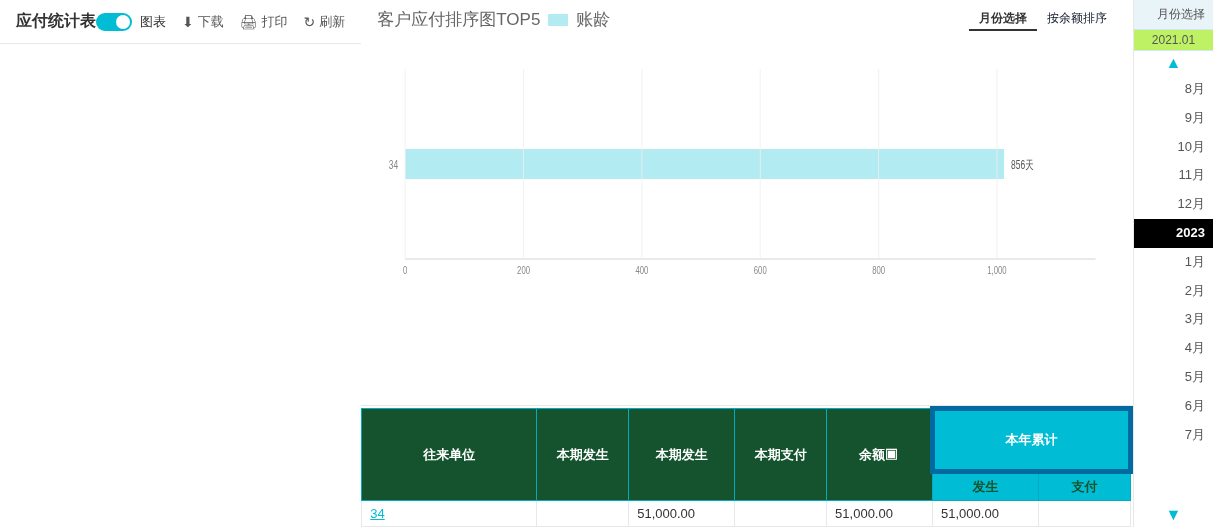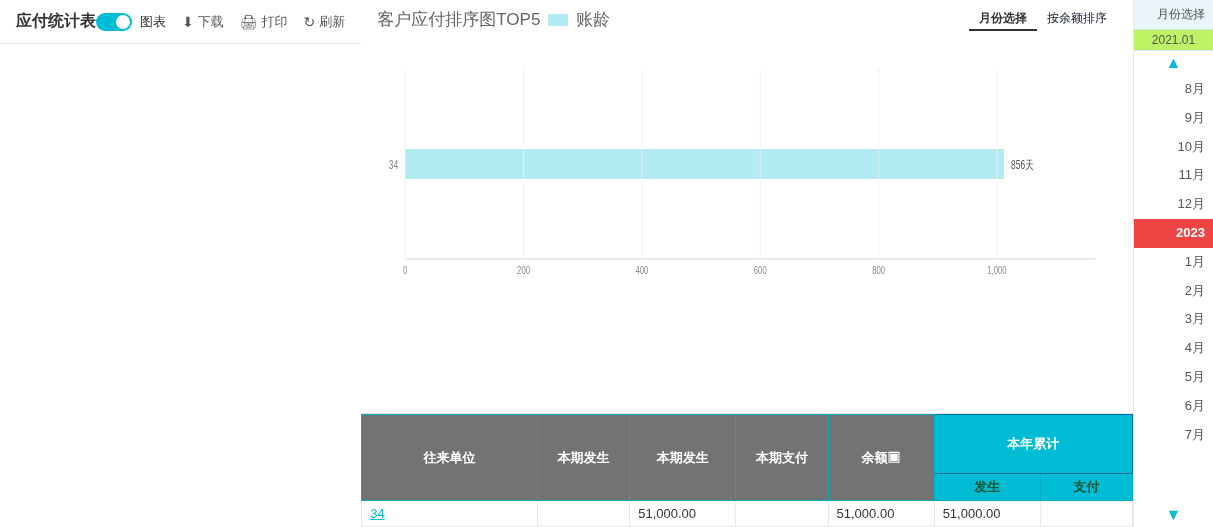--- a/index.html
+++ b/index.html
@@ -32,35 +32,35 @@
     .sort-btn.active { color: #333; border-bottom: 2px solid #333; font-weight: bold; }
 
     
     .chart-wrap { flex: 1; padding: 0 16px 8px 16px; position: relative; min-height: 280px; }
     .chart-svg { width: 100%; height: 260px; }
 
     
     .table-section { border-top: 1px solid #e8e8e8; }
     .table-wrap { overflow-x: auto; }
     table { width: 100%; border-collapse: collapse; font-size: 13px; }
-    .th-main { background: #737373; color: #fff; text-align: center; padding: 6px 8px; border: 1px solid #00acc1; font-family: Liberation Serif, serif; }
+    .th-main { background: #14532d; color: #fff; text-align: center; padding: 6px 8px; border: 1px solid #00acc1; font-family: Liberation Serif, serif; }
     .th-sub { background: #00bcd4; color: #14532d; text-align: center; padding: 4px 8px; border: 1px solid #00acc1; }
     .td-cell { border: 1px solid #e8e8e8; padding: 5px 8px; text-align: left; font-size: 13px; }
     .td-cell.left { text-align: left; }
     .td-link { color: #00bcd4; text-decoration: underline; cursor: pointer; }
-    .th-group { background: #00bcd4; color: #fff; text-align: center; padding: 20px 8px; border: 1px solid #0369a1; }
+    .th-group { background: #00bcd4; color: #fff; text-align: center; padding: 20px 8px; border: 5px solid #0369a1; }
 
     
     .sidebar { width: 80px; border-left: 1px solid #e8e8e8; background: #fff; display: flex; flex-direction: column; font-size: 13px; overflow: hidden; }
     .sidebar-header { background: #e8f4f8; padding: 6px 8px; text-align: right; font-size: 12px; color: #555; border-bottom: 1px solid #d0e8ef; }
     .sidebar-year { background: #bef264; padding: 3px 8px; text-align: center; font-size: 12px; color: #555; border-bottom: 1px solid #d0e8ef; }
     .sidebar-list { flex: 1; overflow-y: auto; }
     .sidebar-nav { display: flex; justify-content: center; padding: 3px; cursor: pointer; color: #00bcd4; font-size: 16px; }
     .sidebar-item { padding: 4px 8px; text-align: right; cursor: pointer; color: #555; font-size: 13px; line-height: 1.6; }
-    .sidebar-item.year-label { background: #ef4444; color: #fff; font-weight: bold; font-size: 13px; }
+    .sidebar-item.year-label { background: #000000; color: #fff; font-weight: bold; font-size: 13px; }
   </style>
 </head>
 <body>
 
 <div class="main-container">
 
   <div class="header">
     <span class="header-title">应付统计表</span>
     <div class="header-actions">
       <div class="toggle-wrap">

